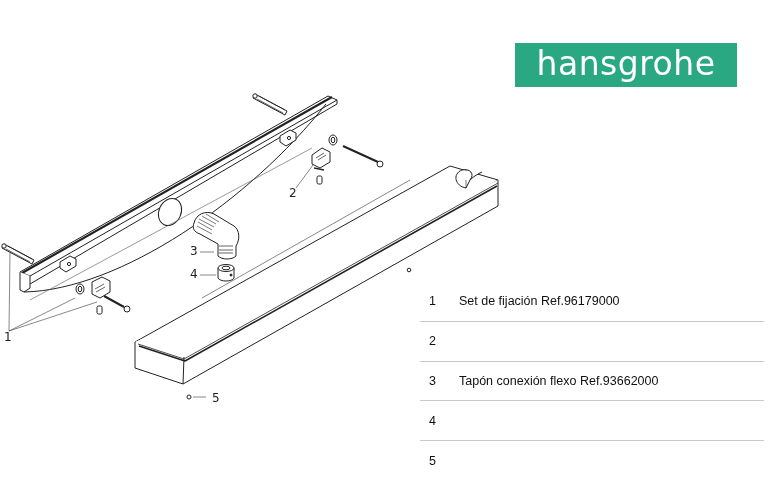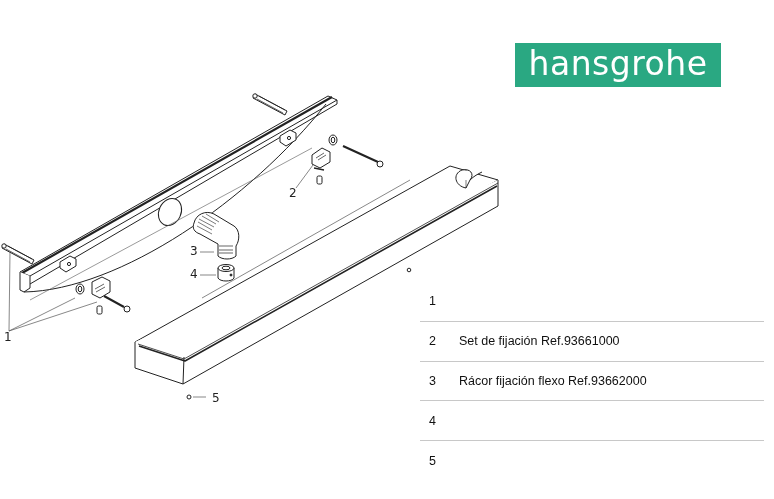--- a/index.html
+++ b/index.html
@@ -1,19 +1,19 @@
 <!DOCTYPE html>
 <html><head>
   <meta charset="utf-8">
   <style>
     html, body { margin: 0; padding: 0; background: #ffffff; }
     body { width: 774px; height: 499px; position: relative; overflow: hidden; font-family: "Liberation Sans", sans-serif; }
     .drawing { position: absolute; left: 0; top: 0; width: 774px; height: 499px; }
     .logo {
-      position: absolute; left: 515px; top: 43px; width: 206px; height: 44px;
+      position: absolute; left: 515px; top: 43px; width: 222px; height: 44px;
       background: #2aa882; color: #ffffff;
       display: flex; align-items: center; justify-content: center;
       font-family: "DejaVu Sans", sans-serif; font-size: 33px; letter-spacing: 0.5px;
       line-height: 1;
     }
     .logo span { position: relative; top: -2px; }
     .parts { position: absolute; left: 420px; top: 282px; width: 344px; }
     .row {
       position: relative; height: 38.8px; display: flex; align-items: center;
       font-family: "Liberation Sans", sans-serif; font-size: 12.5px; color: #111;
@@ -122,28 +122,28 @@
 <div class="callout" style="left:190px; top:268px;">4</div>
 <div class="callout" style="left:212px; top:392px;">5</div>
 
 <div class="logo">
   <span>hansgrohe</span>
 </div>
 
 <div class="parts">
   <div class="row">
     <span class="num">1</span>
+    <span class="desc">Set de fijación  Ref.96179000</span>
   </div>
   <div class="row">
     <span class="num">2</span>
-    <span class="desc">Set de fijación  Ref.93661000</span>
   </div>
   <div class="row">
     <span class="num">3</span>
-    <span class="desc">Rácor fijación flexo Ref.93662000</span>
+    <span class="desc">Tapón conexión flexo Ref.93662000</span>
   </div>
   <div class="row">
     <span class="num">4</span>
   </div>
   <div class="row">
     <span class="num">5</span>
   </div>
 </div>
 
 </body></html>

